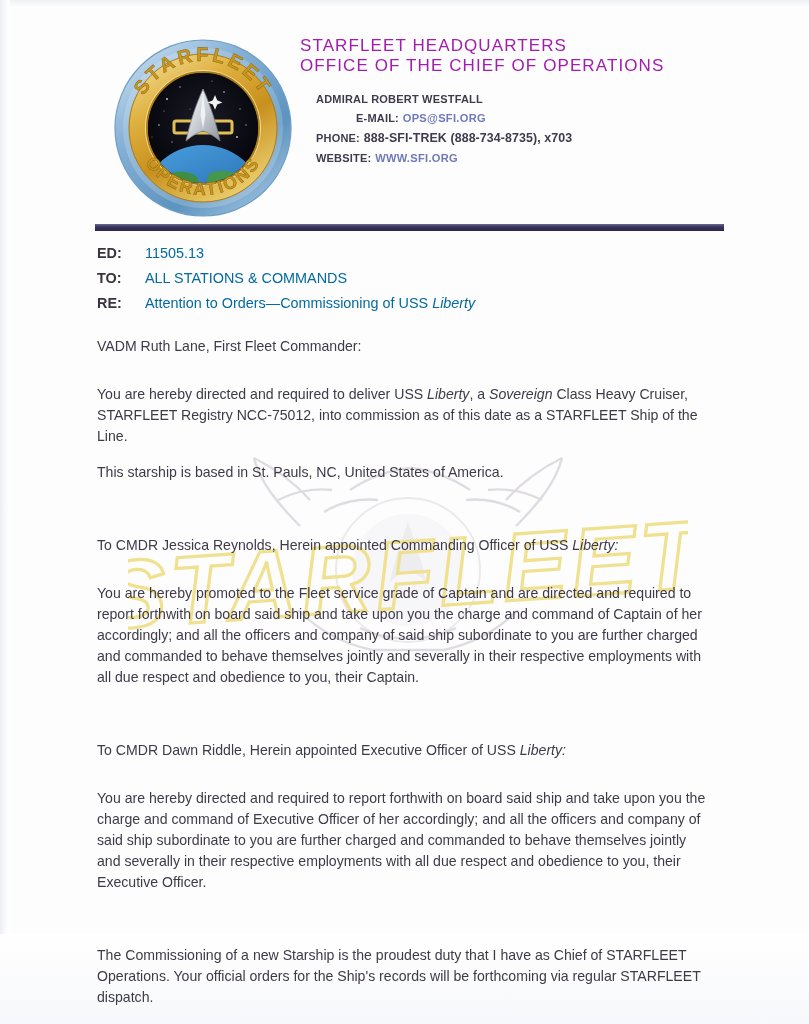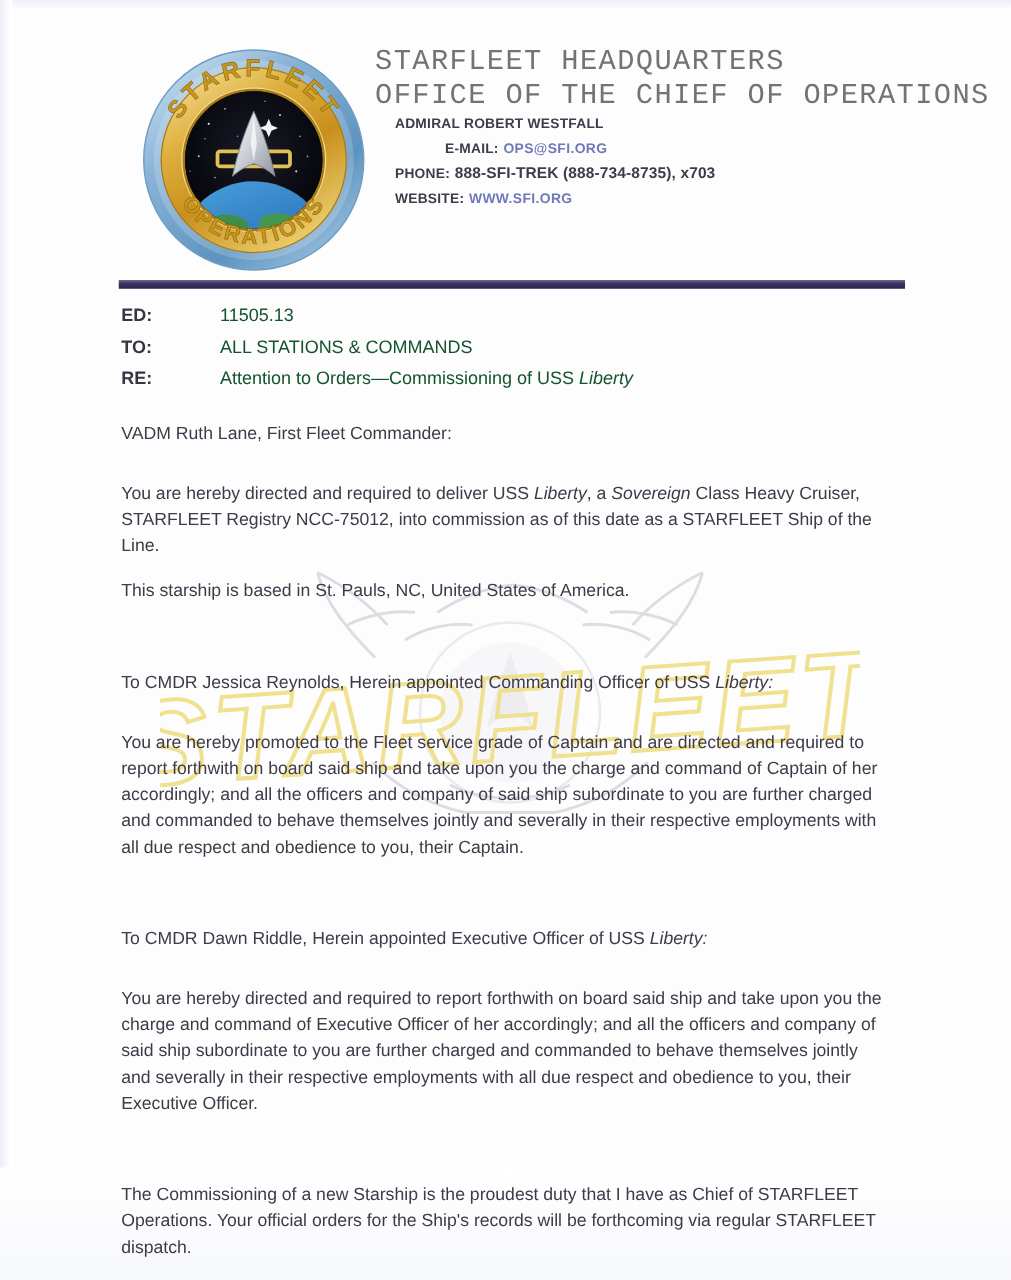--- a/index.html
+++ b/index.html
@@ -52,24 +52,24 @@
   .logo-wrap svg { display: block; width: 182px; height: 182px; }
 
   .org-title {
     position: absolute;
     left: 300px;
     top: 36px;
     letter-spacing: 1.0px;
     line-height: 1.16;
   }
   .org-title .line {
-    font-family: Liberation Mono, monospace;
-    font-size: 23px;
+    font-family: Liberation Sans, sans-serif;
+    font-size: 17px;
     font-weight: 400;
-    color: #737373;
+    color: #a21caf;
     white-space: nowrap;
     letter-spacing: 1.1px;
   }
 
   .contact {
     position: absolute;
     left: 316px;
     top: 91px;
     line-height: 1.52;
   }
@@ -112,30 +112,29 @@
     position: absolute;
     left: 97px;
     top: 245px;
     width: 640px;
   }
   .field-row {
     display: flex;
     align-items: baseline;
     margin-bottom: 9px;
     font-size: 14.4px;
-    gap: 31px;
   }
   .field-label {
     width: 48px;
     font-weight: 700;
     color: #3a3440;
     flex: 0 0 48px;
   }
   .field-value {
-    color: #14532d;
+    color: #0369a1;
   }
   .field-value .it { font-style: italic; }
 
   
   .body-text {
     position: absolute;
     left: 97px;
     top: 336px;
     width: 615px;
     font-size: 14.1px;

